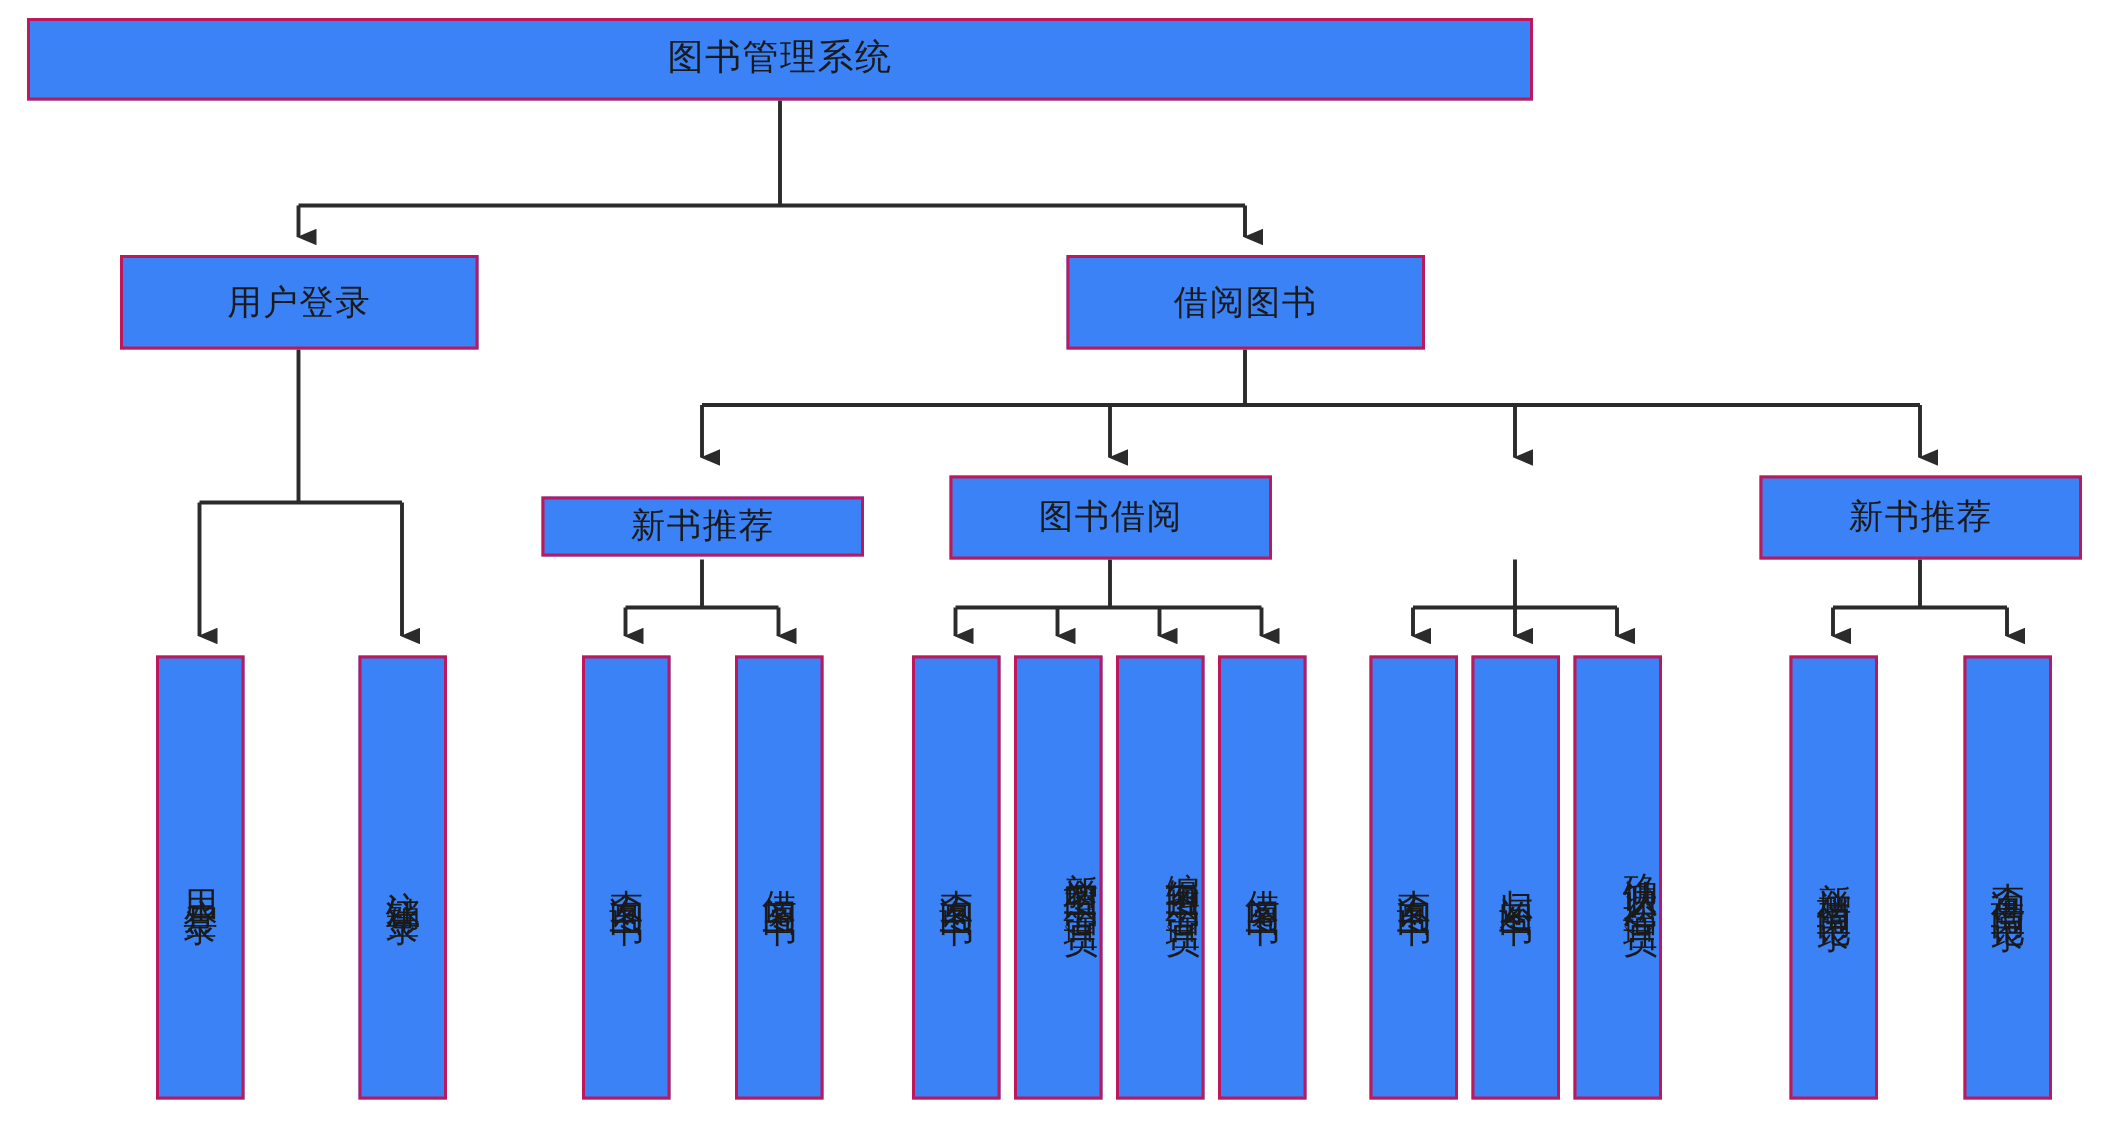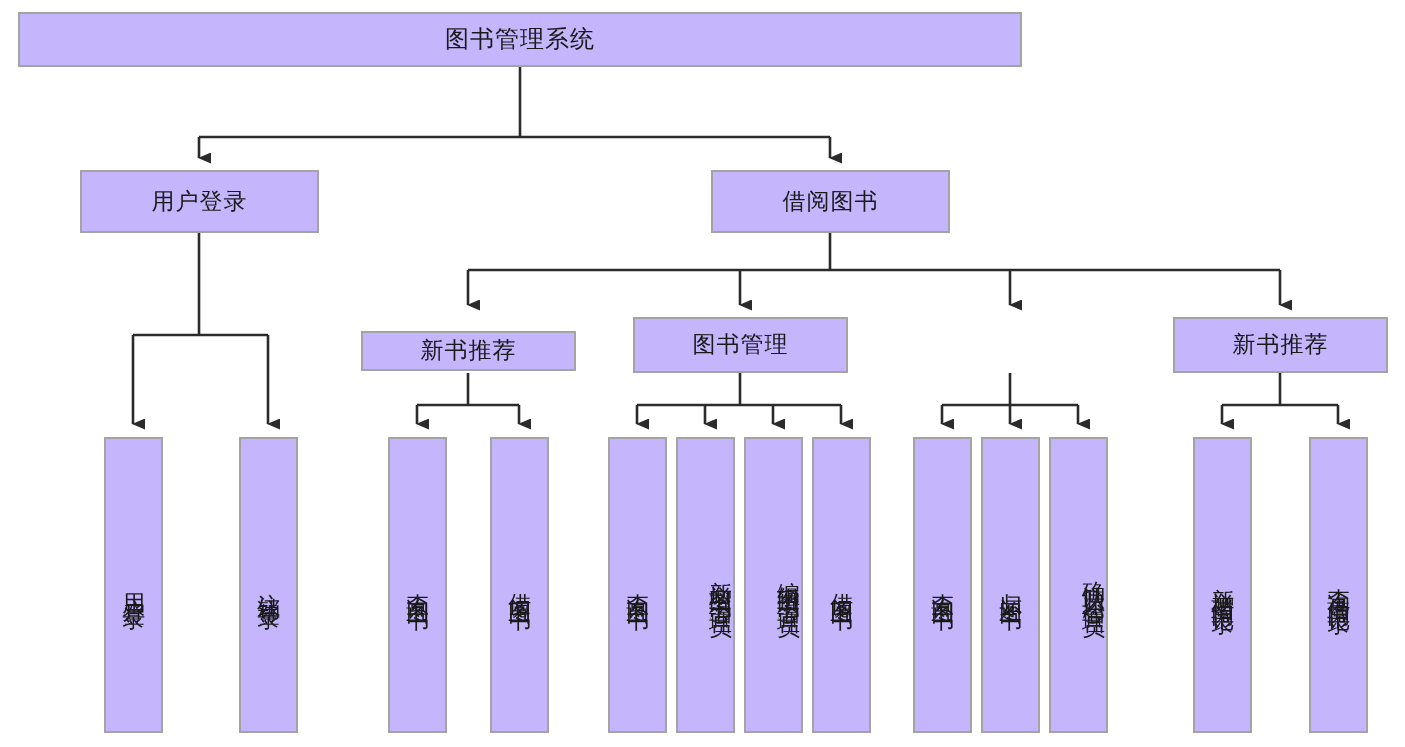--- a/index.html
+++ b/index.html
@@ -21,22 +21,22 @@
     position: absolute;
     left: 0;
     top: 0;
     width: 1405px;
     height: 747px;
     pointer-events: none;
   }
   .node {
     position: absolute;
     box-sizing: border-box;
-    background: #c4b5fd;
-    border: 2px solid #a3a3a3;
+    background: #3b82f6;
+    border: 2px solid #be185d;
     display: flex;
     align-items: center;
     justify-content: center;
     color: #1a1a1a;
   }
   .node.horiz {
     font-size: 23px;
     letter-spacing: 1px;
     line-height: 1.2;
   }
@@ -132,21 +132,21 @@
     <span>用户登录</span>
   </div>
   <div class="node horiz" style="left:711px; top:170px; width:239px; height:63px;">
     <span>借阅图书</span>
   </div>
 
   <div class="node horiz" style="left:361px; top:331px; width:215px; height:40px;">
     <span>新书推荐</span>
   </div>
   <div class="node horiz" style="left:633px; top:317px; width:215px; height:56px;">
-    <span>图书管理</span>
+    <span>图书借阅</span>
   </div>
   <div class="node horiz" style="left:1173px; top:317px; width:215px; height:56px;">
     <span>新书推荐</span>
   </div>
 
   <div class="node vert midalign" style="left:104px; top:437px; width:59px; height:296px;">
     <span>用户登录</span>
   </div>
   <div class="node vert midalign" style="left:239px; top:437px; width:59px; height:296px;">
     <span>注销登录</span>

